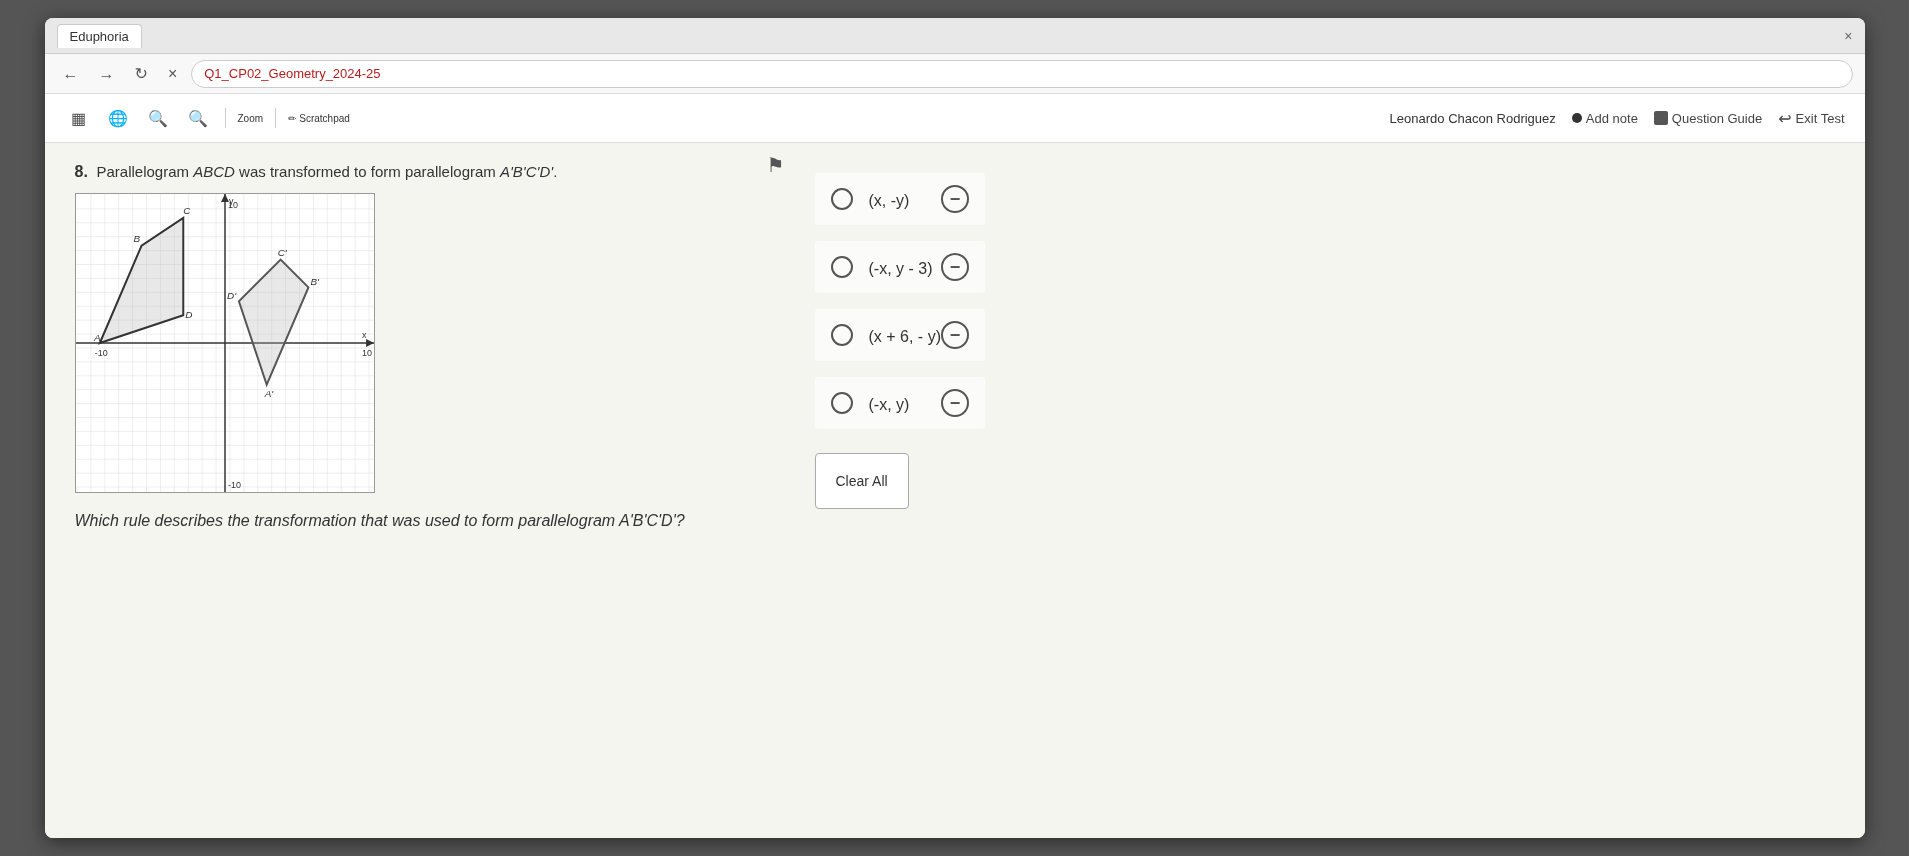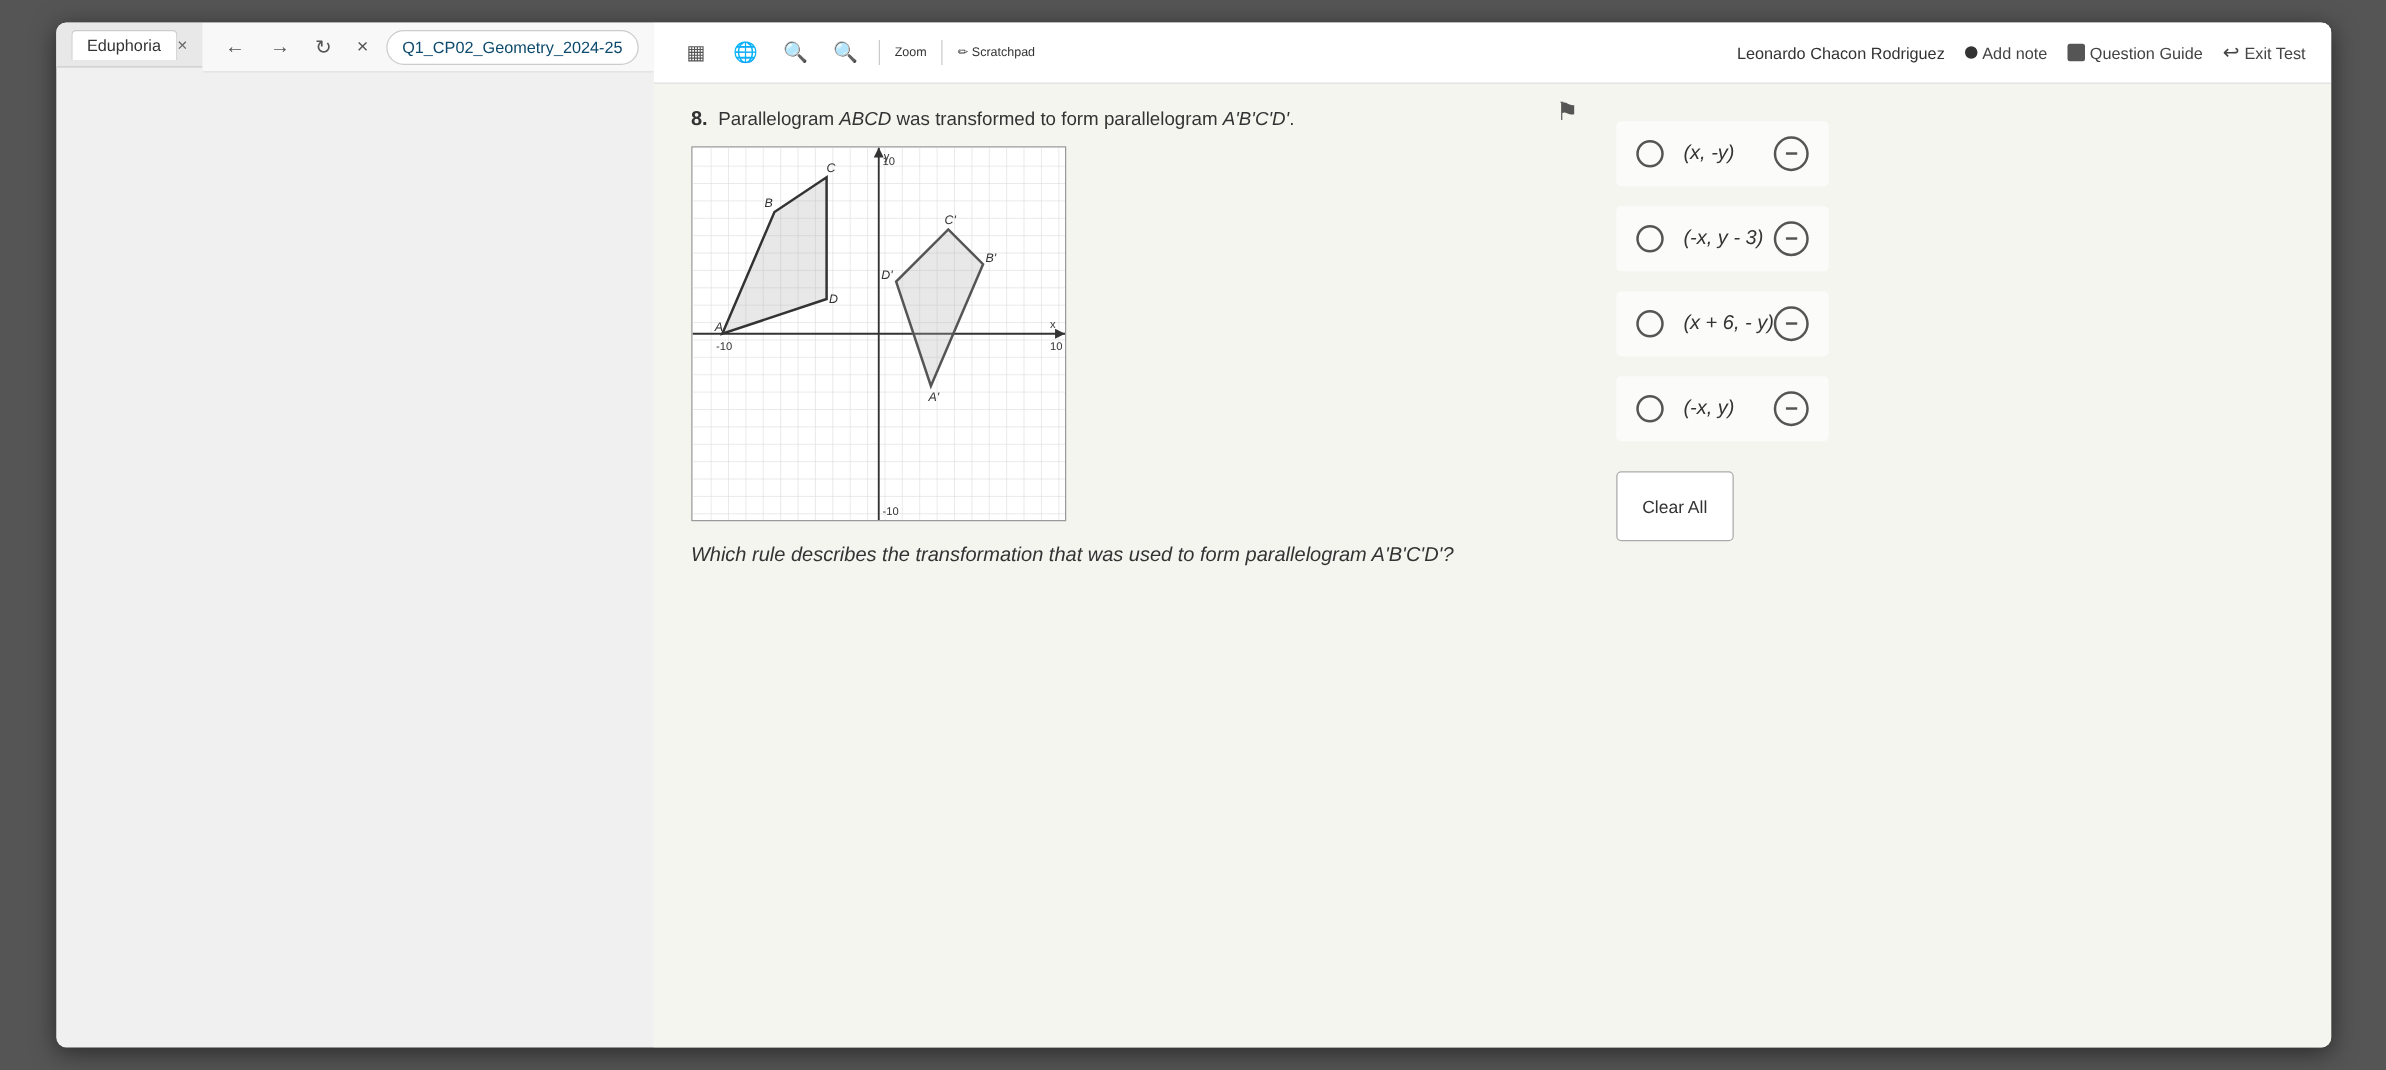--- a/index.html
+++ b/index.html
@@ -14,20 +14,21 @@
       justify-content: center;
     }
     .browser-window {
       width: 1820px;
       height: 820px;
       background: #f0f0f0;
       border-radius: 8px;
       overflow: hidden;
       box-shadow: 0 4px 20px rgba(0,0,0,0.5);
       display: flex;
+      flex-direction: column;
     }
     .title-bar {
       background: #e8e8e8;
       height: 36px;
       display: flex;
       align-items: center;
       padding: 0 12px;
       border-bottom: 1px solid #ccc;
       justify-content: space-between;
     }
@@ -68,21 +69,21 @@
       padding: 4px 6px;
     }
     .address-bar {
       flex: 1;
       height: 28px;
       border: 1px solid #ccc;
       border-radius: 14px;
       padding: 0 12px;
       font-size: 13px;
       background: #fff;
-      color: #0c4a6e;
+      color: #b91c1c;
     }
     .content-area {
       flex: 1;
       background: #f5f5f0;
       display: flex;
       flex-direction: column;
       overflow: hidden;
     }
     .app-header {
       background: #fff;
@@ -200,23 +201,22 @@
     .answer-row {
       display: flex;
       align-items: center;
       justify-content: space-between;
       background: rgba(255,255,255,0.6);
       padding: 12px 16px;
       border-radius: 4px;
     }
     .answer-left {
       display: flex;
-      align-items: center;
+      align-items: flex-end;
       gap: 16px;
-      font-style: italic;
     }
     .radio-circle {
       width: 22px;
       height: 22px;
       border: 2px solid #555;
       border-radius: 50%;
       cursor: pointer;
       flex-shrink: 0;
     }
     .answer-text {

